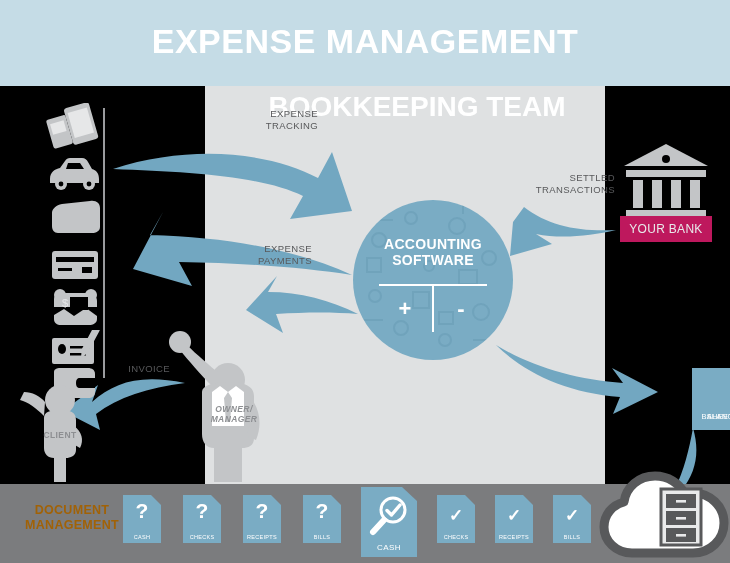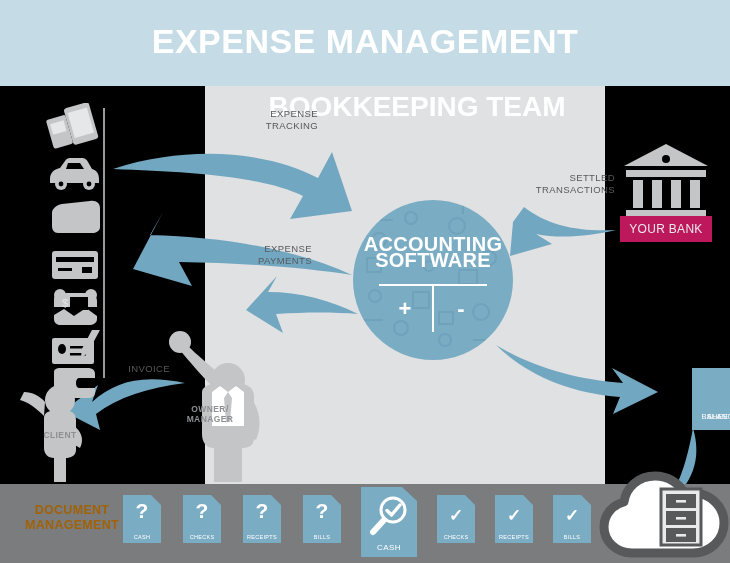--- a/index.html
+++ b/index.html
@@ -17,21 +17,21 @@
 
   
   .bk-title{position:absolute;left:255px;top:92px;width:300px;text-align:center;
       color:#ffffff;font-size:28px;font-weight:bold;line-height:30px;margin-left:12px;}
 
   
   .circle{position:absolute;left:353px;top:200px;width:160px;height:160px;border-radius:50%;
       background:#7aacc4;overflow:hidden;}
   .circle-pattern{position:absolute;inset:0;opacity:.13;}
   .circle-label{position:absolute;left:0;top:36px;width:160px;text-align:center;color:#fff;
-      font-size:20px;font-weight:bold;line-height:16px;letter-spacing:.3px;}
+      font-size:14px;font-weight:bold;line-height:16px;letter-spacing:.3px;}
   .t-h{position:absolute;left:26px;top:84px;width:108px;height:2px;background:#fff;}
   .t-v{position:absolute;left:79px;top:84px;width:2px;height:48px;background:#fff;}
   .t-plus{position:absolute;left:26px;top:96px;width:52px;text-align:center;color:#fff;
       font-size:22px;font-weight:bold;}
   .t-minus{position:absolute;left:82px;top:96px;width:52px;text-align:center;color:#fff;
       font-size:22px;font-weight:bold;}
 
   
   .flab{position:absolute;color:#58595b;font-size:9.5px;line-height:11.5px;
       letter-spacing:.4px;text-align:right;}
@@ -233,21 +233,21 @@
       <path d="M40 62 C40 56 50 52 66 52 C82 52 92 56 92 66 L92 108 C92 116 86 118 80 118 L80 152 L52 152 L52 118 C44 118 40 112 40 104 Z"></path>
       <path d="M90 70 C98 80 100 96 94 110 L84 106 C90 94 88 82 84 74 Z"></path>
     </g>
     <g fill="#ffffff">
       <path d="M58 56 L66 62 L74 56 L82 62 L82 96 L50 96 L50 62 Z"></path>
     </g>
     <g fill="#c3c5c7">
       <path d="M66 62 L70 68 L68 92 L64 92 L62 68 Z"></path>
     </g>
   </svg>
-  <div class="figlabel" style="left:175px;top:404px;width:70px;">
+  <div class="figlabel" style="left:199px;top:404px;width:70px;font-style:italic;">
     <span>OWNER/</span><br>
     <span>MANAGER</span>
   </div>
 
   <svg style="position:absolute;left:622px;top:142px;width:88px;height:78px;" viewBox="0 0 88 78">
     <g fill="#c3c5c7">
       <path d="M44 2 L86 24 L2 24 Z"></path>
       <circle cx="44" cy="17" r="4" fill="#000"></circle>
       <rect x="4" y="28" width="80" height="7"></rect>
       <rect x="11" y="38" width="10" height="28"></rect>

